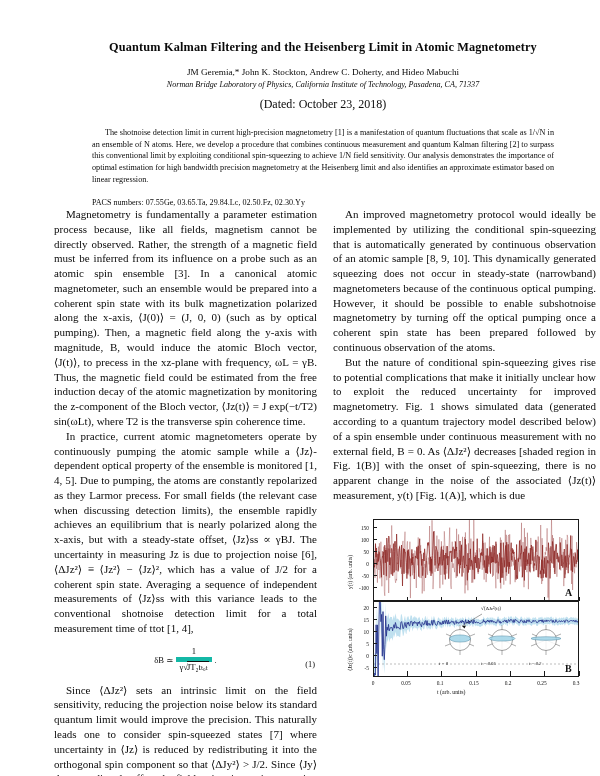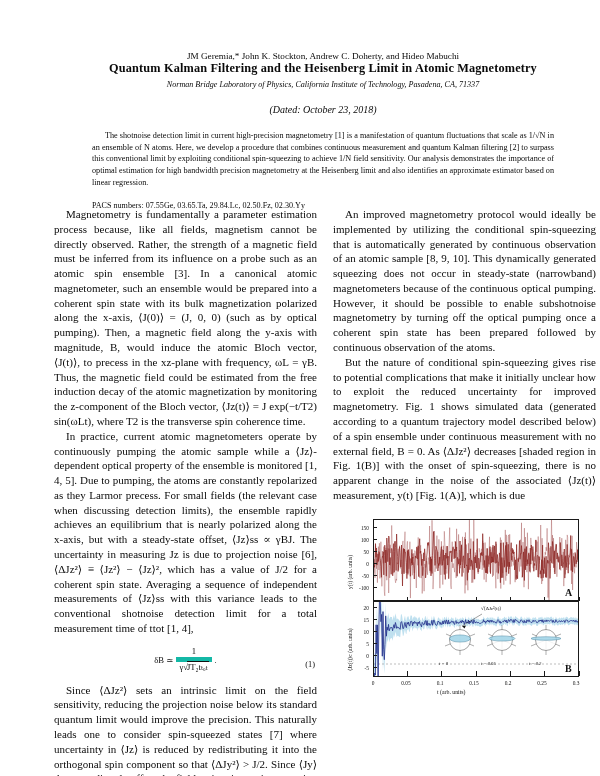--- a/index.html
+++ b/index.html
@@ -60,23 +60,22 @@
   #authors {
     margin-top: 11px;
     font-size: 9.2px;
   }
   #affiliation {
     margin-top: 3px;
     font-size: 8.1px;
     font-style: italic;
   }
   #date-line {
-    margin-top: 15px;
-    font-size: 10px;
-    font-style: italic;
+    margin-top: 8px;
+    font-size: 12px;
   }
 
   
   #abstract {
     margin: 15px 46px 8px 46px;
     font-size: 8.2px;
     line-height: 1.42;
     text-align: justify;
     text-indent: 13px;
   }
@@ -225,22 +224,22 @@
   }
 </style>
 </head>
 <body>
 
 <div id="arxiv-stamp">arXiv:quant-ph/0306192v3  21 Dec 2003</div>
 
 <div id="page">
 
   <div id="title-block">
+    <div id="paper-title">Quantum Kalman Filtering and the Heisenberg Limit in Atomic Magnetometry</div>
     <div id="authors">JM Geremia,* John K. Stockton, Andrew C. Doherty, and Hideo Mabuchi</div>
-    <div id="paper-title">Quantum Kalman Filtering and the Heisenberg Limit in Atomic Magnetometry</div>
     <div id="affiliation">Norman Bridge Laboratory of Physics, California Institute of Technology, Pasadena, CA, 71337</div>
     <div id="date-line">(Dated: October 23, 2018)</div>
   </div>
 
   <div id="abstract">The shotnoise detection limit in current high-precision magnetometry [1] is a manifestation of quantum fluctuations that scale as 1/√N in an ensemble of N atoms. Here, we develop a procedure that combines continuous measurement and quantum Kalman filtering [2] to surpass this conventional limit by exploiting conditional spin-squeezing to achieve 1/N field sensitivity. Our analysis demonstrates the importance of optimal estimation for high bandwidth precision magnetometry at the Heisenberg limit and also identifies an approximate estimator based on linear regression.</div>
   <div id="pacs">PACS numbers: 07.55Ge, 03.65.Ta, 29.84.Lc, 02.50.Fz, 02.30.Yy</div>
 
   <div id="columns">
 
     <div class="col">

